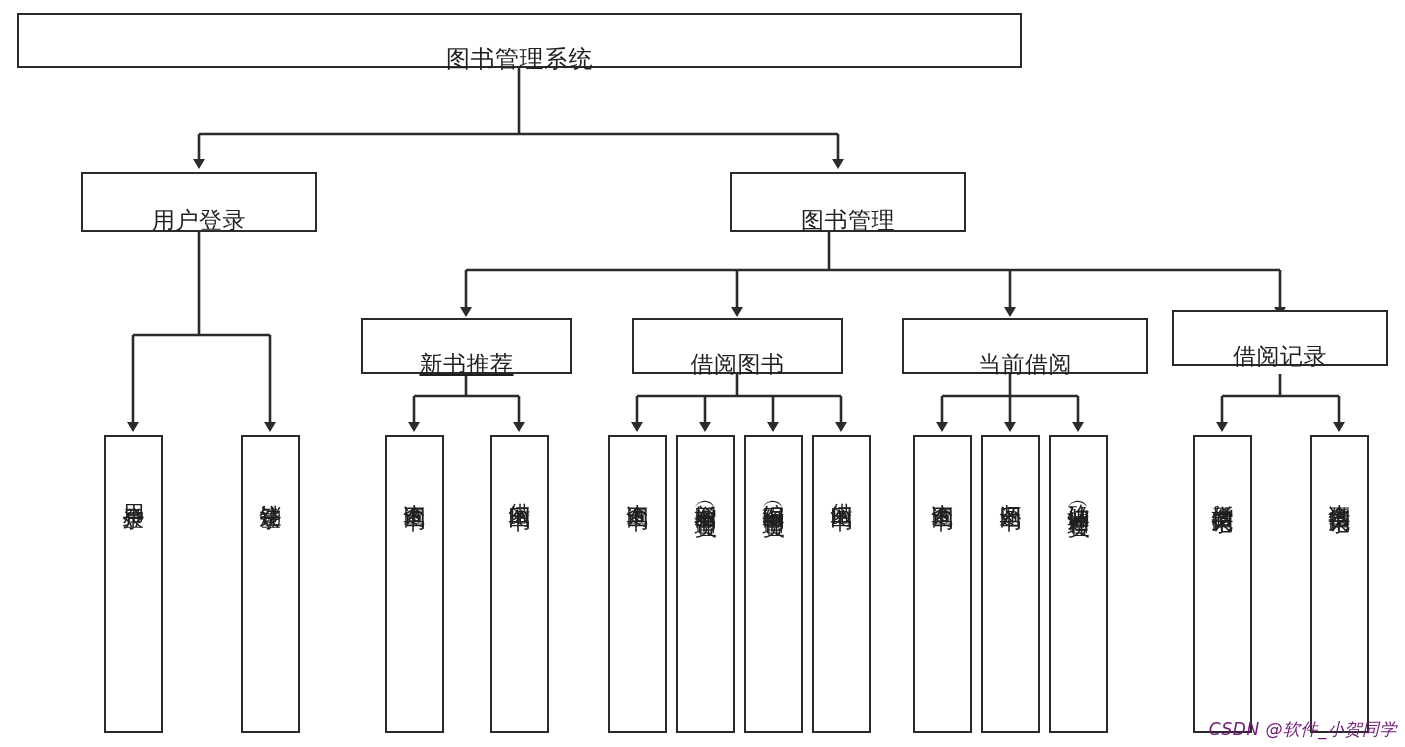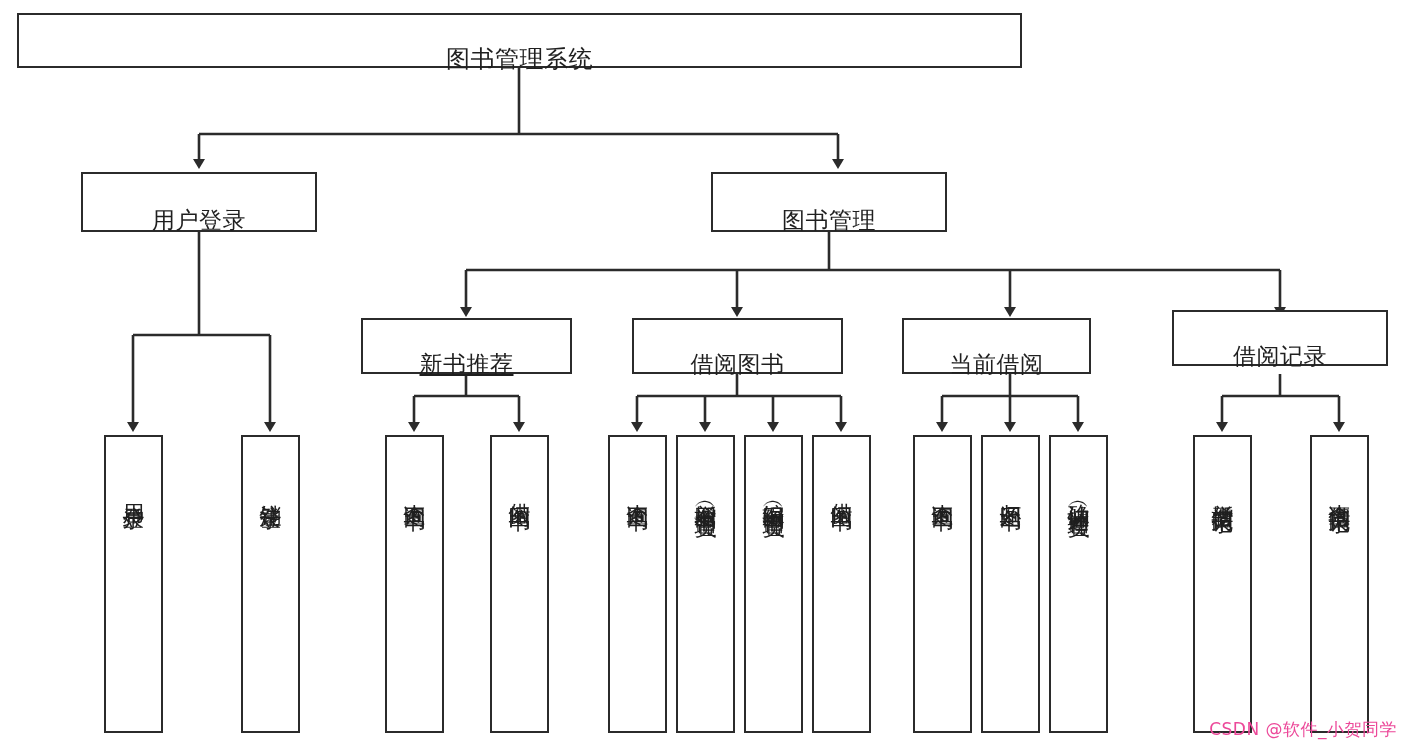--- a/index.html
+++ b/index.html
@@ -61,23 +61,24 @@
     font-size: 22px;
     line-height: 1.18;
     letter-spacing: 2px;
     white-space: nowrap;
   }
   .watermark {
     position: absolute;
     right: 8px;
     bottom: 6px;
     font-size: 17px;
-    color: #ec4899;
+    color: #701a75;
     letter-spacing: 0.5px;
     white-space: nowrap;
+    font-style: italic;
   }
 </style>
 </head>
 <body>
 
 <div id="canvas">
 
   <svg class="wires" viewBox="0 0 1405 747" xmlns="http://www.w3.org/2000/svg">
     <defs>
       <marker id="arrow" markerWidth="10" markerHeight="12" refX="1" refY="6" orient="auto" markerUnits="userSpaceOnUse">
@@ -129,31 +130,31 @@
     </g>
   </svg>
 
   <div class="node h root" style="left:17px; top:13px; width:1005px; height:55px;">
     <span class="label">图书管理系统</span>
   </div>
 
   <div class="node h" style="left:81px; top:172px; width:236px; height:60px;">
     <span class="label">用户登录</span>
   </div>
-  <div class="node h" style="left:711px; top:172px; width:236px; height:60px;align-items:center;">
+  <div class="node h" style="left:730px; top:172px; width:236px; height:60px;align-items:center;">
     <span class="label">图书管理</span>
   </div>
 
   <div class="node h" style="left:361px; top:318px; width:211px; height:56px;text-decoration:underline;">
     <span class="label">新书推荐</span>
   </div>
   <div class="node h" style="left:632px; top:318px; width:211px; height:56px;">
     <span class="label">借阅图书</span>
   </div>
-  <div class="node h" style="left:902px; top:318px; width:189px; height:56px;">
+  <div class="node h" style="left:902px; top:318px; width:246px; height:56px;">
     <span class="label">当前借阅</span>
   </div>
   <div class="node h" style="left:1172px; top:310px; width:216px; height:56px;">
     <span class="label">借阅记录</span>
   </div>
 
   <div class="node v" style="left:104px; top:435px; width:59px; height:298px;">
     <span class="label">用户登录</span>
   </div>
   <div class="node v" style="left:241px; top:435px; width:59px; height:298px;">

